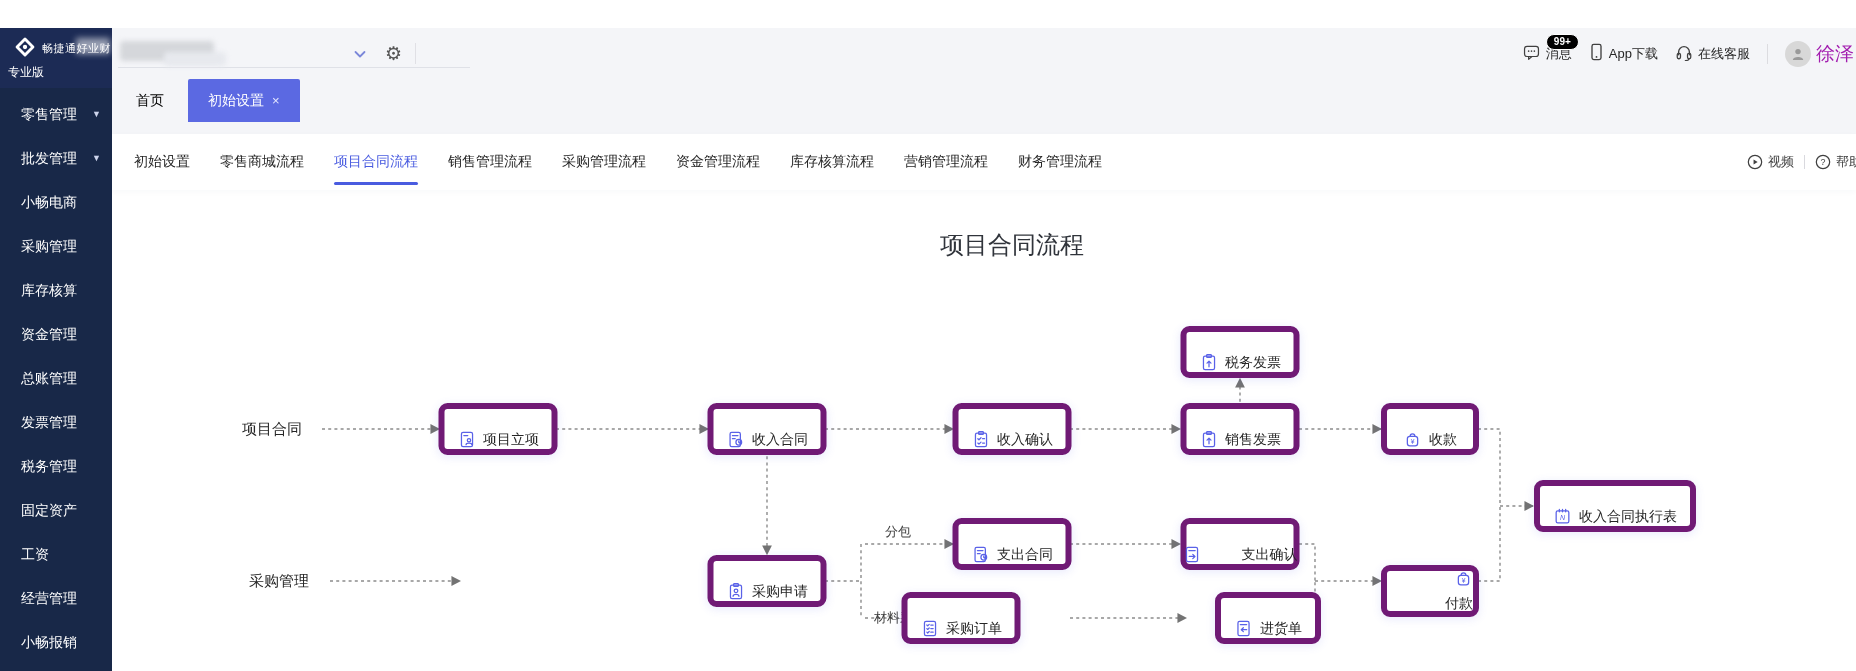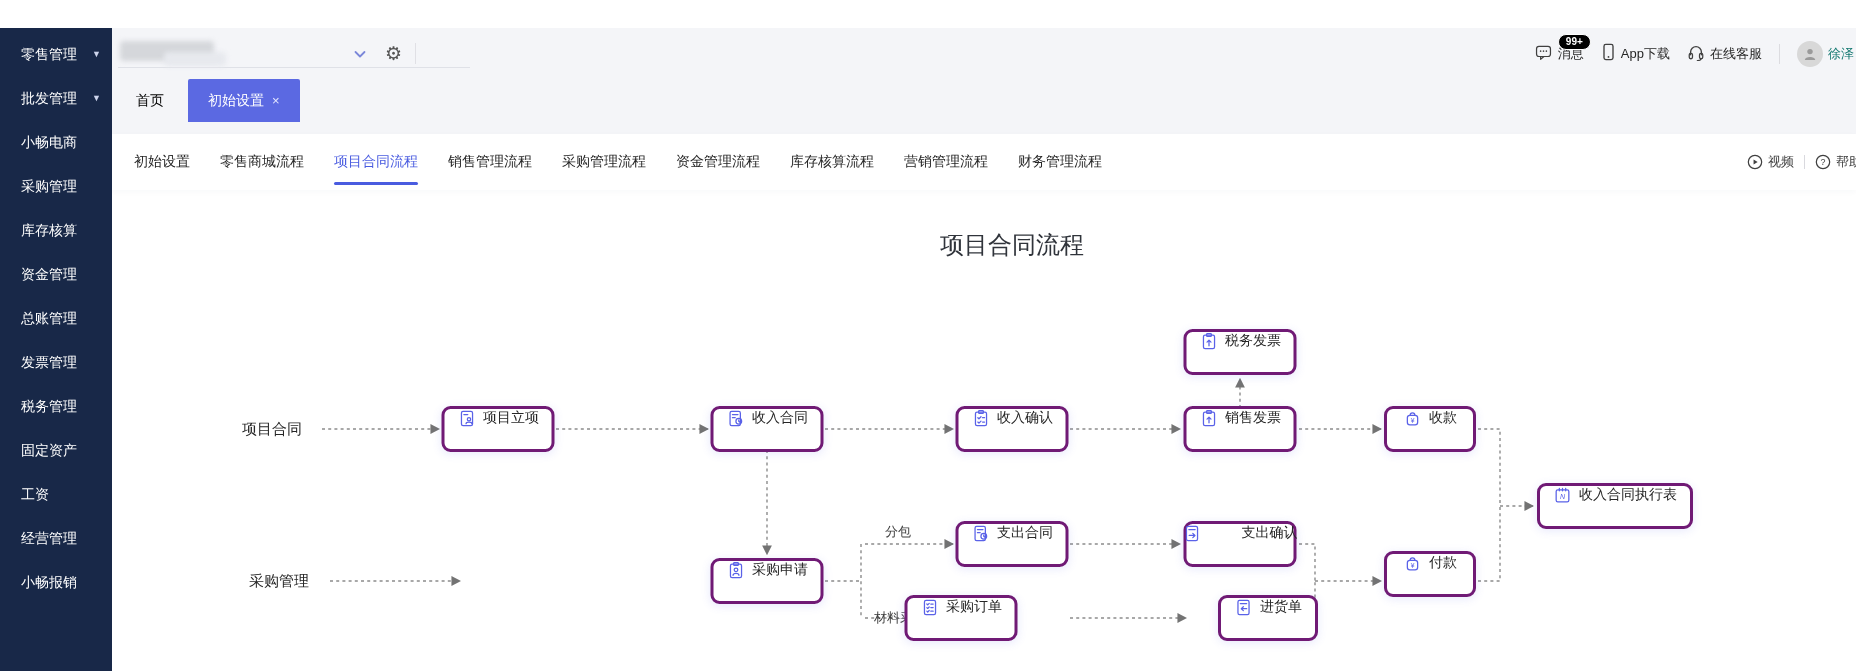--- a/index.html
+++ b/index.html
@@ -30,21 +30,21 @@
   .gear{left:273px;font-size:19px;color:#555;cursor:pointer;}
   .hdr-divider{position:absolute;left:303px;top:15px;width:1px;height:21px;background:#e0e0e5;}
   .demo-link{position:absolute;left:326px;top:0;height:51px;display:flex;align-items:center;gap:7px;
              font-size:13px;color:#262626;cursor:pointer;}
   .hdr-right{position:absolute;right:0;top:0;height:51px;display:flex;align-items:center;gap:17px;padding-right:2px;}
   .hdr-item{display:flex;align-items:center;gap:5px;font-size:13px;color:#262626;cursor:pointer;position:relative;white-space:nowrap;}
   .badge{position:absolute;top:-9px;left:24px;background:#000000;color:#fff;font-size:10px;font-weight:bold;
          padding:1px 7px 2px;border-radius:9px;border:1.5px solid #fff;line-height:11px;}
   .v-div{width:1px;height:20px;background:#dcdce0;}
   .avatar{width:26px;height:26px;border-radius:50%;background:#d8d8d8;display:flex;align-items:center;justify-content:center;}
-  .username{font-size:13px;color:#0f766e;}
+  .username{font-size:19px;color:#a21caf;}
   
   .tabs{position:absolute;left:112px;top:79px;right:0;height:43px;display:flex;align-items:stretch;z-index:4;}
   .tab-home{display:flex;align-items:center;padding:0 24px;font-size:14px;color:#000000;cursor:pointer;}
   .tab-active{display:flex;align-items:center;gap:8px;padding:0 20px;background:#5b69e2;color:#fff;
               font-size:14px;cursor:pointer;border-radius:2px 2px 0 0;}
   .tab-close{font-size:13px;color:#e4e7ff;cursor:pointer;}
   
   .main{position:absolute;left:112px;top:134px;right:0;bottom:0;background:#fff;z-index:3;}
   .subnav{position:relative;height:56px;display:flex;align-items:center;gap:30px;padding:0 0 0 22px;
           box-shadow:0 2px 6px rgba(40,50,80,.03);}
@@ -53,35 +53,46 @@
   .subnav-tab.active::after{content:"";position:absolute;left:0;right:0;bottom:5px;height:3px;background:#4a5ce0;border-radius:2px;}
   .subnav-right{position:absolute;right:-6px;top:0;height:56px;display:flex;align-items:center;gap:10px;font-size:13px;color:#404040;}
   .subnav-right .item{display:flex;align-items:center;gap:5px;cursor:pointer;white-space:nowrap;}
   .sn-div{width:1px;height:14px;background:#d9d9de;}
   
   .canvas{position:absolute;inset:0;}
   .flow-title{position:absolute;left:900px;top:111px;transform:translate(-50%,-50%);
               font-size:24px;color:#30343b;white-space:nowrap;}
   .edges{position:absolute;left:0;top:0;}
   .flow-node{position:absolute;transform:translate(-50%,-50%);height:40px;background:#fff;
-             border:3px solid #701a75;border-radius:9px;box-shadow:0 2px 10px rgba(93,101,233,.14);
-             display:flex;align-items:flex-start;justify-content:center;gap:7px;cursor:pointer;z-index:2;}
+             border:6px solid #701a75;border-radius:9px;box-shadow:0 2px 10px rgba(93,101,233,.14);
+             display:flex;align-items:flex-end;justify-content:center;gap:7px;cursor:pointer;z-index:2;}
   .flow-node .lbl{font-size:14px;color:#262626;white-space:nowrap;}
   .node-icon{display:flex;color:#5a62e8;}
   .row-label{position:absolute;transform:translate(-50%,-50%);font-size:15px;color:#262626;white-space:nowrap;}
   .branch-label{position:absolute;transform:translate(-50%,-50%);font-size:13px;color:#404040;white-space:nowrap;}
 </style>
 </head>
 <body>
 
 <div class="app">
   <div class="top-strip"></div>
   <div class="band"></div>
 
   <aside class="sidebar">
+    <div class="logo-block">
+      <span class="logo-mark">
+        <svg width="26" height="26" viewBox="0 0 36 36" fill="none">
+          <path d="M18 7 L29 18 L18 29 L7 18 Z" stroke="#fff" stroke-width="4" stroke-linejoin="round"></path>
+          <circle cx="18" cy="18" r="3" fill="#fff"></circle>
+        </svg>
+      </span>
+      <span class="brand-name">畅捷通好业财</span>
+      <span class="brand-smudge"></span>
+      <span class="edition">专业版</span>
+    </div>
     <nav class="menu" id="sidebar-menu">
         <div class="menu-item">零售管理<span class="caret">▼</span></div>
         <div class="menu-item">批发管理<span class="caret">▼</span></div>
         <div class="menu-item">小畅电商</div>
         <div class="menu-item">采购管理</div>
         <div class="menu-item">库存核算</div>
         <div class="menu-item">资金管理</div>
         <div class="menu-item">总账管理</div>
         <div class="menu-item">发票管理</div>
         <div class="menu-item">税务管理</div>
@@ -318,21 +329,21 @@
           <span class="node-icon">
             <svg width="19" height="19" viewBox="0 0 24 24" stroke="currentColor" stroke-width="1.6" stroke-linecap="round" stroke-linejoin="round" fill="none">
               <rect x="5" y="4" width="14" height="17" rx="2"></rect>
               <rect x="9" y="2" width="6" height="3.6" rx="1"></rect>
               <circle cx="12" cy="11.2" r="2.3"></circle>
               <path d="M8.3 18 c0-3.2 7.4-3.2 7.4 0"></path>
             </svg>
           </span>
           <span class="lbl">采购申请</span>
         </div>
-        <div class="flow-node" style="left: 1318px; top: 440px; width: 86px;">
+        <div class="flow-node" style="left: 1318px; top: 457px; width: 86px; flex-direction: column;">
           <span class="node-icon">
             <svg width="19" height="19" viewBox="0 0 24 24" stroke="currentColor" stroke-width="1.6" stroke-linecap="round" stroke-linejoin="round" fill="none">
               <path d="M9 8 a3 3 0 0 1 6 0"></path>
               <rect x="5.5" y="8" width="13" height="12" rx="3.2"></rect>
               <text x="12" y="17.2" text-anchor="middle" font-size="8.5" fill="currentColor" stroke="none">¥</text>
             </svg>
           </span>
           <span class="lbl">付款</span>
         </div>
         <div class="flow-node" style="left: 849px; top: 484px; width: 107px;">

